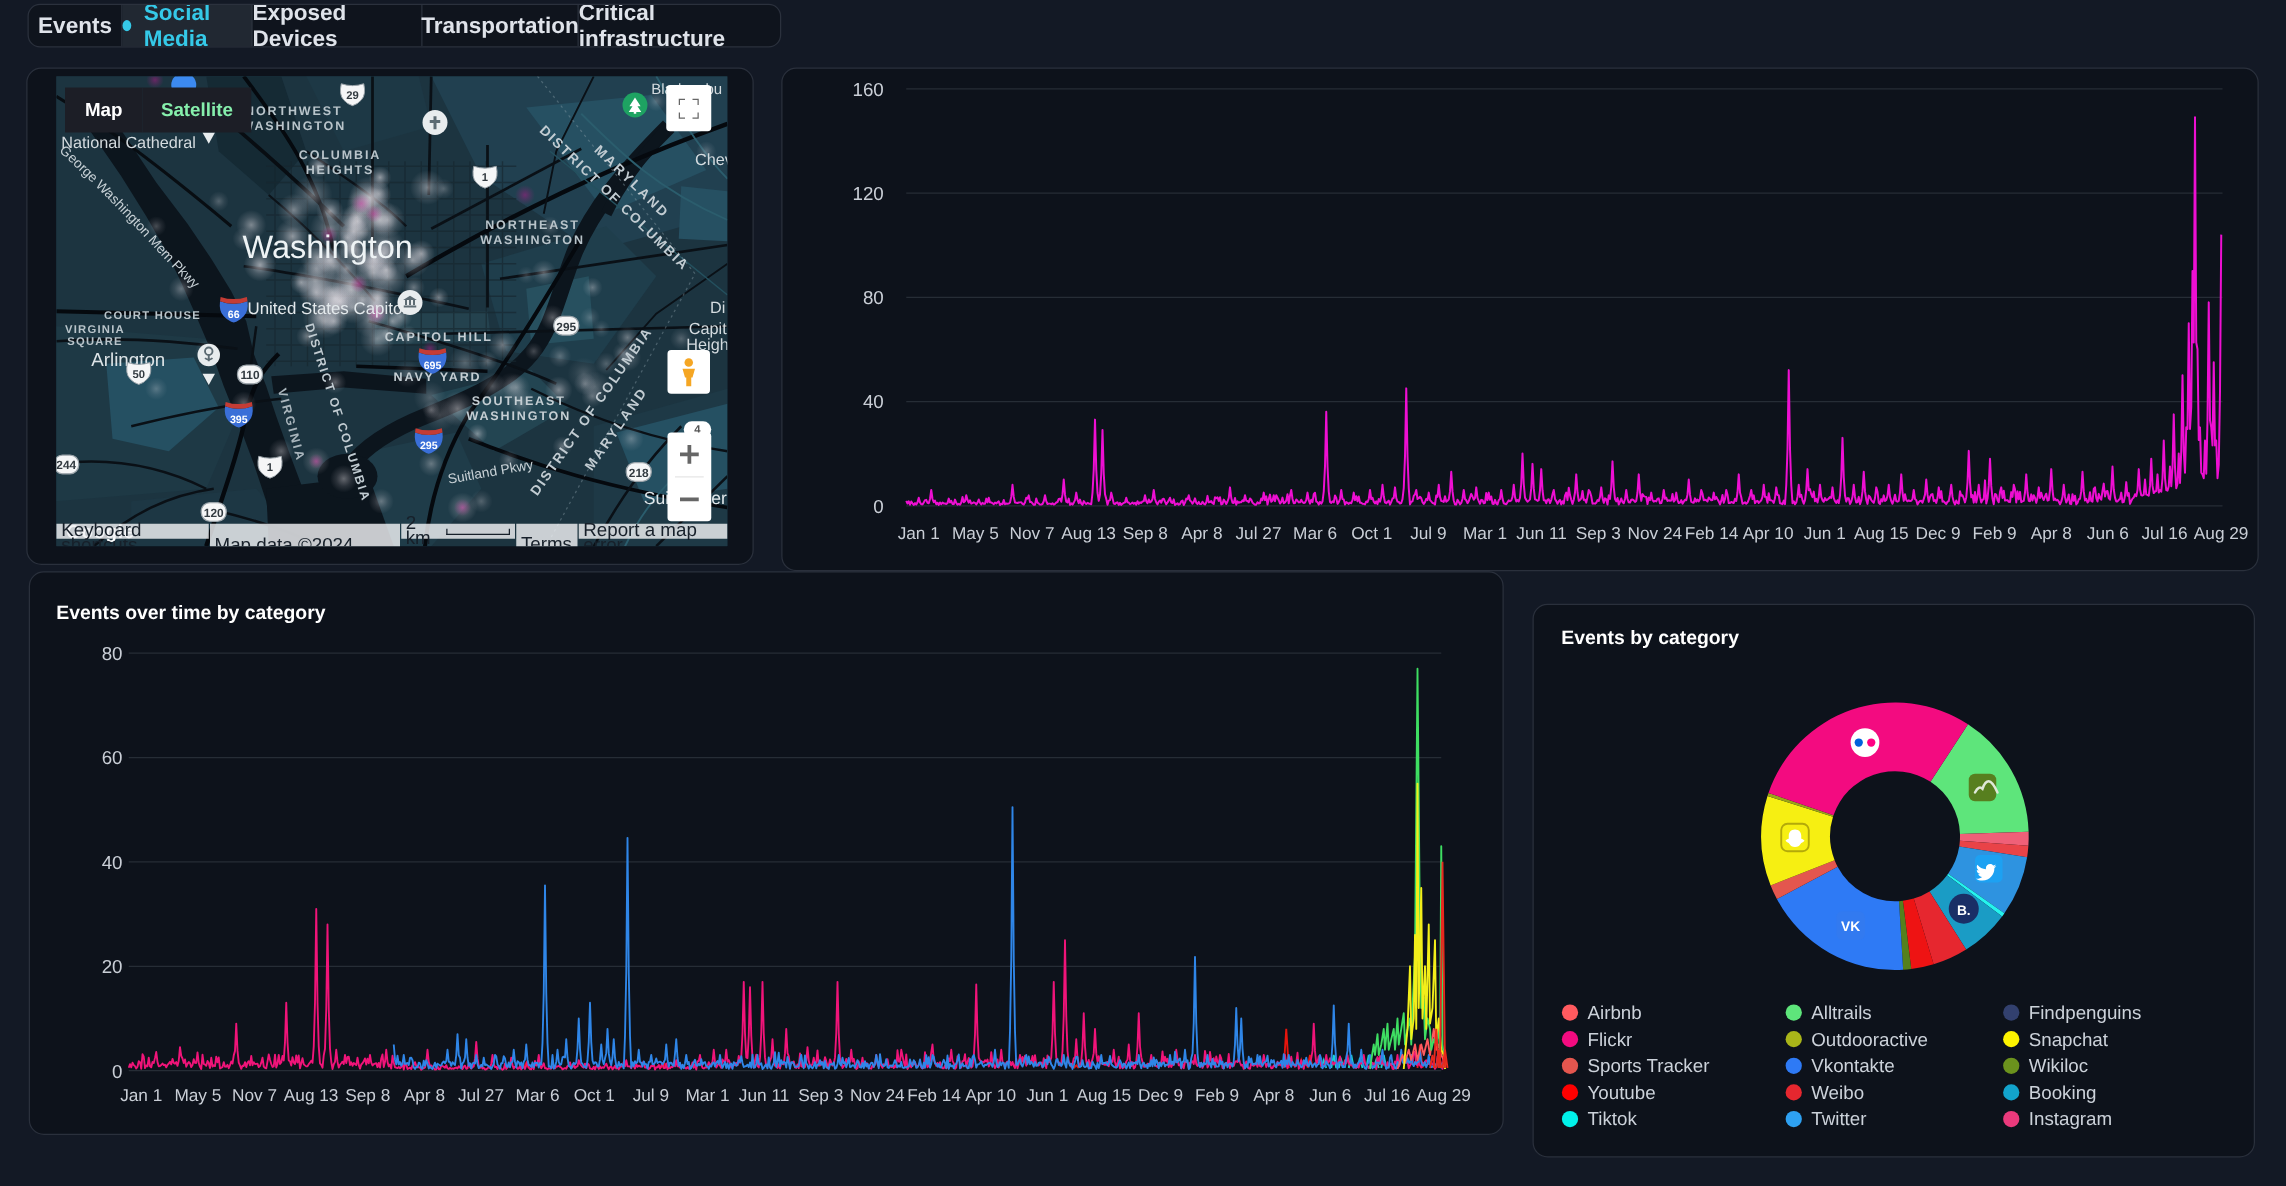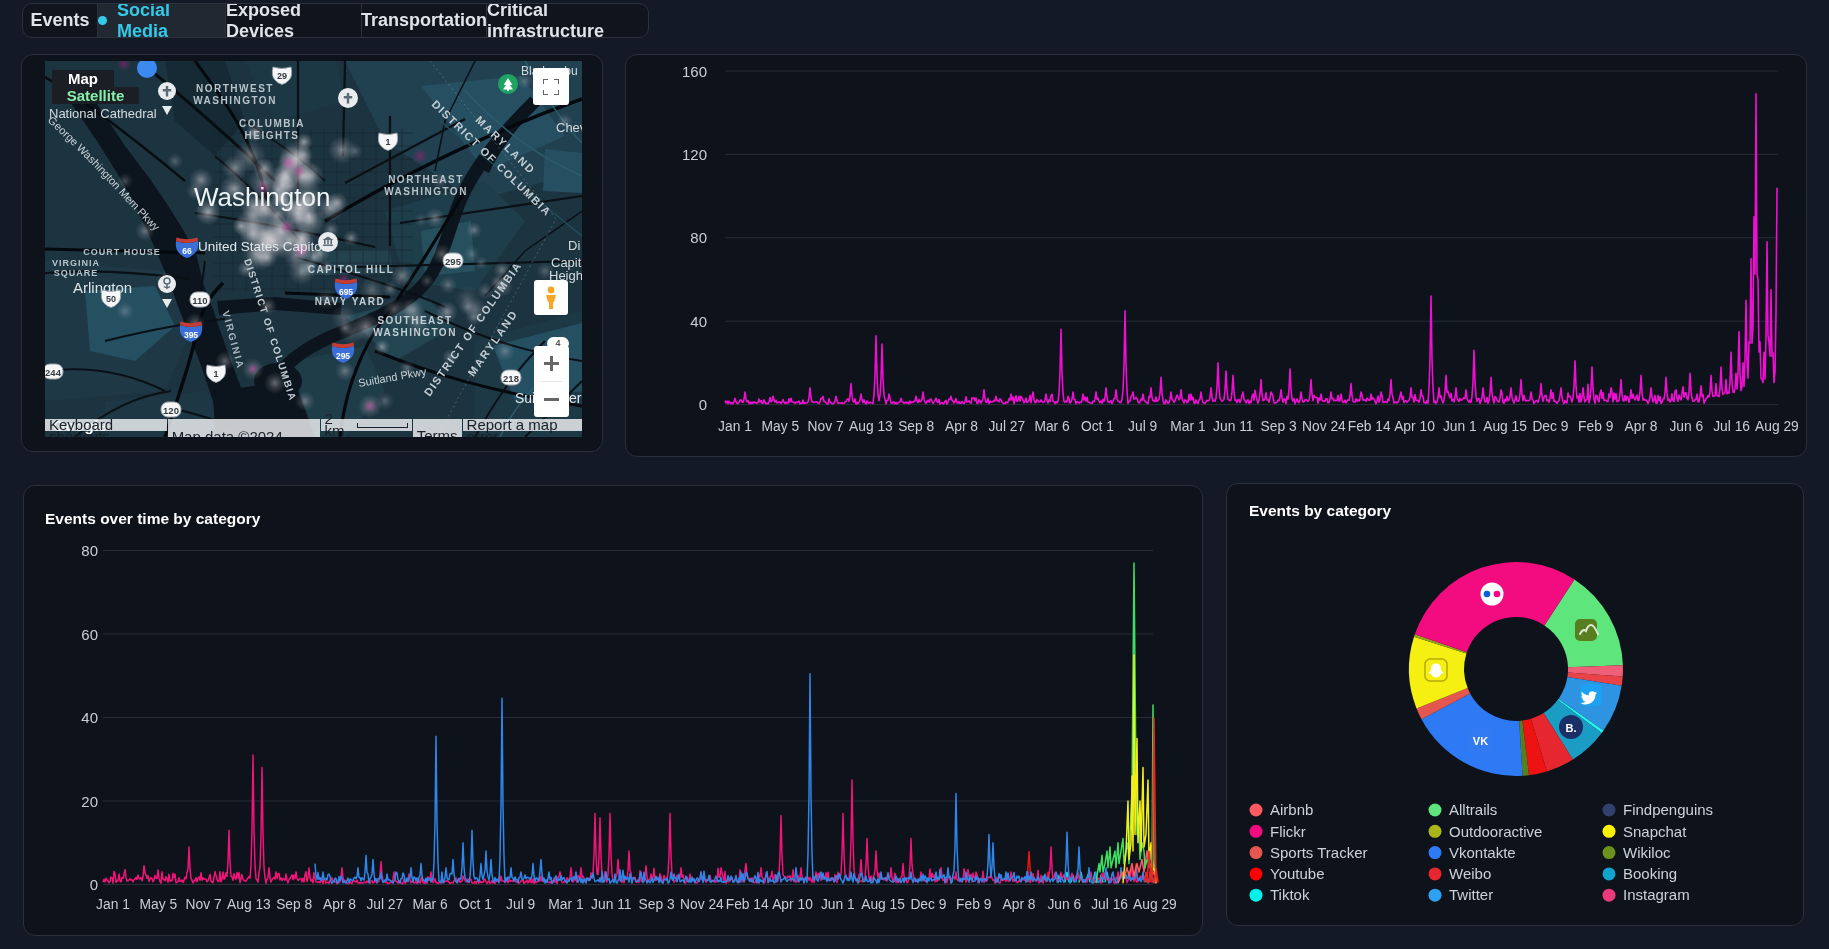--- a/index.html
+++ b/index.html
@@ -6,21 +6,21 @@
 .tabs { position:absolute; left:22px; top:3px; height:35px; display:flex; border:1px solid #2b313d; border-radius:10px; overflow:hidden; background:#0f141d; }
 .tab { display:flex; align-items:center; justify-content:center; font-size:18px; font-weight:bold; color:#dfe3ea; border-right:1px solid #2b313d; }
 .tab:last-child { border-right:none; }
 .tab.active { background:#212832; color:#35c9e8; }
 .dot { width:9px; height:9px; border-radius:50%; background:#35c9e8; margin-right:10px; }
 .title { position:absolute; color:#fff; font-size:15.5px; font-weight:bold; }
 </style></head>
 <body>
 <div class="tabs">
   <div class="tab" style="width:75px;">Events</div>
-  <div class="tab active" style="width:128px;"><span class="dot"></span>Social Media</div>
+  <div class="tab active" style="width:104px;"><span class="dot"></span>Social Media</div>
   <div class="tab" style="width:136px;">Exposed Devices</div>
   <div class="tab" style="width:125px;">Transportation</div>
   <div class="tab" style="width:161px;">Critical infrastructure</div>
 </div>
 
 <div class="card" style="left:21px;top:54px;width:582px;height:398px;">
   <div style="position:absolute;left:23px;top:6px;width:537px;height:376px;overflow:hidden;background:#1c3440;">
     <svg width="537" height="376" viewBox="0 0 537 376" xmlns="http://www.w3.org/2000/svg" font-family="Liberation Sans, sans-serif">
         <defs>
 <radialGradient id="hb">
@@ -327,21 +327,21 @@
         <path d="M122,54 l-5,-9 l10,0 z" fill="#e8ecee"></path>
         <path d="M122,30 m-1.2,-5 l2.4,0 l0,3 l3,0 l0,2.4 l-3,0 l0,5 l-2.4,0 l0,-5 l-3,0 l0,-2.4 l3,0 z" fill="#5c6b73"></path>
         <circle cx="283" cy="181" r="10" fill="#e8ecee"></circle>
         <path d="M278,185 l10,0 l0,-1.6 l-10,0 z M279,183 l1.6,0 l0,-4 l-1.6,0 z M282.2,183 l1.6,0 l0,-4 l-1.6,0 z M285.4,183 l1.6,0 l0,-4 l-1.6,0 z M277.5,179 l11,0 l-5.5,-3.5 z" fill="#5c6b73"></path>
         <circle cx="122" cy="223" r="9" fill="#e8ecee"></circle>
         <path d="M122,247 l-5,-9 l10,0 z" fill="#e8ecee"></path>
         <circle cx="122" cy="220" r="3" fill="none" stroke="#5c6b73" stroke-width="1.5"></circle>
         <path d="M122,223 l0,5 M119,225.5 q3,2.5 6,0" stroke="#5c6b73" stroke-width="1.5" fill="none"></path>
       </svg>
     
-<div style="position:absolute;left:7px;top:9px;height:36px;display:flex;color:#e8e8e8;font-size:15px;flex-direction:column;">
+<div style="position:absolute;left:7px;top:9px;height:36px;display:flex;color:#e8e8e8;font-size:15px;">
   <div style="background:#1c1e26;width:62px;display:flex;align-items:center;justify-content:center;font-weight:bold;color:#fff;">Map</div>
   <div style="background:#1c1e26;width:87px;display:flex;align-items:center;justify-content:center;color:#86efac;font-weight:bold;">Satellite</div>
 </div>
 <div style="position:absolute;left:488px;top:7px;width:36px;height:37px;background:#fff;border-radius:3px;display:flex;align-items:center;justify-content:center;">
   <svg width="16" height="16" viewBox="0 0 16 16">
           <path d="M0,5 L0,0 L5,0 M11,0 L16,0 L16,5 M16,11 L16,16 L11,16 M5,16 L0,16 L0,11" fill="none" stroke="#666" stroke-width="2"></path>
         </svg>
 </div>
 <div style="position:absolute;left:489px;top:219px;width:34px;height:35px;background:#fff;border-radius:3px;display:flex;align-items:center;justify-content:center;">
   <svg width="14" height="24" viewBox="0 0 14 24">
@@ -402,21 +402,21 @@
       <text x="813.8" y="376" fill="#c9ced6" font-size="13.8" text-anchor="middle">Jun 1</text>
       <text x="859.1" y="376" fill="#c9ced6" font-size="13.8" text-anchor="middle">Aug 15</text>
       <text x="904.4" y="376" fill="#c9ced6" font-size="13.8" text-anchor="middle">Dec 9</text>
       <text x="949.7" y="376" fill="#c9ced6" font-size="13.8" text-anchor="middle">Feb 9</text>
       <text x="995.0" y="376" fill="#c9ced6" font-size="13.8" text-anchor="middle">Apr 8</text>
       <text x="1040.3" y="376" fill="#c9ced6" font-size="13.8" text-anchor="middle">Jun 6</text>
       <text x="1085.6" y="376" fill="#c9ced6" font-size="13.8" text-anchor="middle">Jul 16</text>
       <text x="1130.9" y="376" fill="#c9ced6" font-size="13.8" text-anchor="middle">Aug 29</text>
     </svg></div>
 
-<div class="card" style="left:23px;top:485px;width:1180px;height:451px;">
+<div class="card" style="left:23px;top:457px;width:1180px;height:451px;">
   <div class="title" style="left:21px;top:24px;">Events over time by category</div>
   <svg width="1180" height="451" viewBox="0 0 1180 451" xmlns="http://www.w3.org/2000/svg" font-family="Liberation Sans, sans-serif">
       <line x1="79" y1="64.5" x2="1129" y2="64.5" stroke="#3d434d" stroke-width="1" stroke-opacity="0.55"></line>
       <text x="74" y="70.0" fill="#c9ced6" font-size="15" text-anchor="end">80</text>
       <line x1="79" y1="148.0" x2="1129" y2="148.0" stroke="#3d434d" stroke-width="1" stroke-opacity="0.55"></line>
       <text x="74" y="153.5" fill="#c9ced6" font-size="15" text-anchor="end">60</text>
       <line x1="79" y1="231.5" x2="1129" y2="231.5" stroke="#3d434d" stroke-width="1" stroke-opacity="0.55"></line>
       <text x="74" y="237.0" fill="#c9ced6" font-size="15" text-anchor="end">40</text>
       <line x1="79" y1="315.0" x2="1129" y2="315.0" stroke="#3d434d" stroke-width="1" stroke-opacity="0.55"></line>
       <text x="74" y="320.5" fill="#c9ced6" font-size="15" text-anchor="end">20</text>

